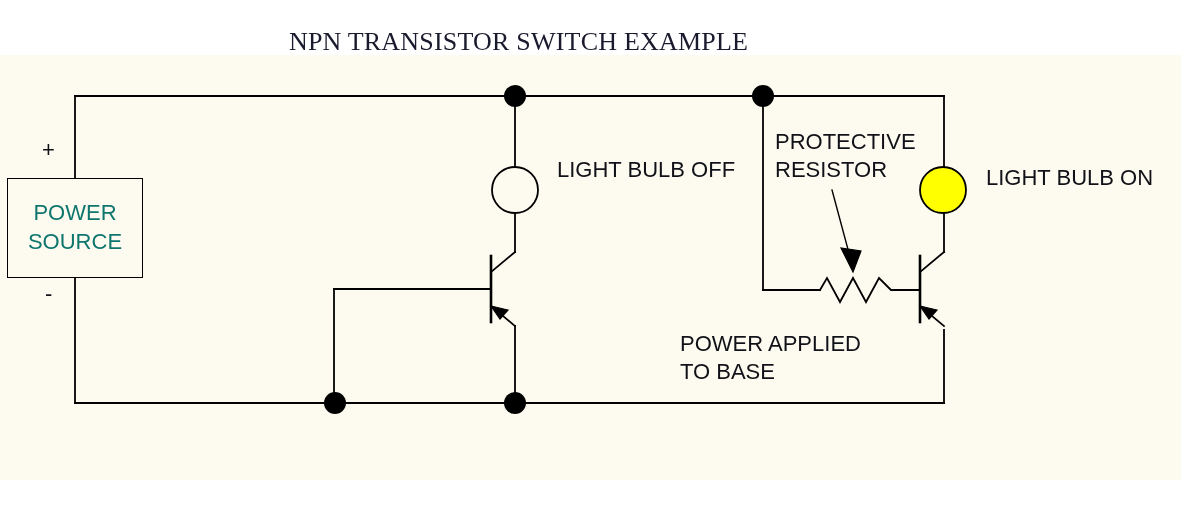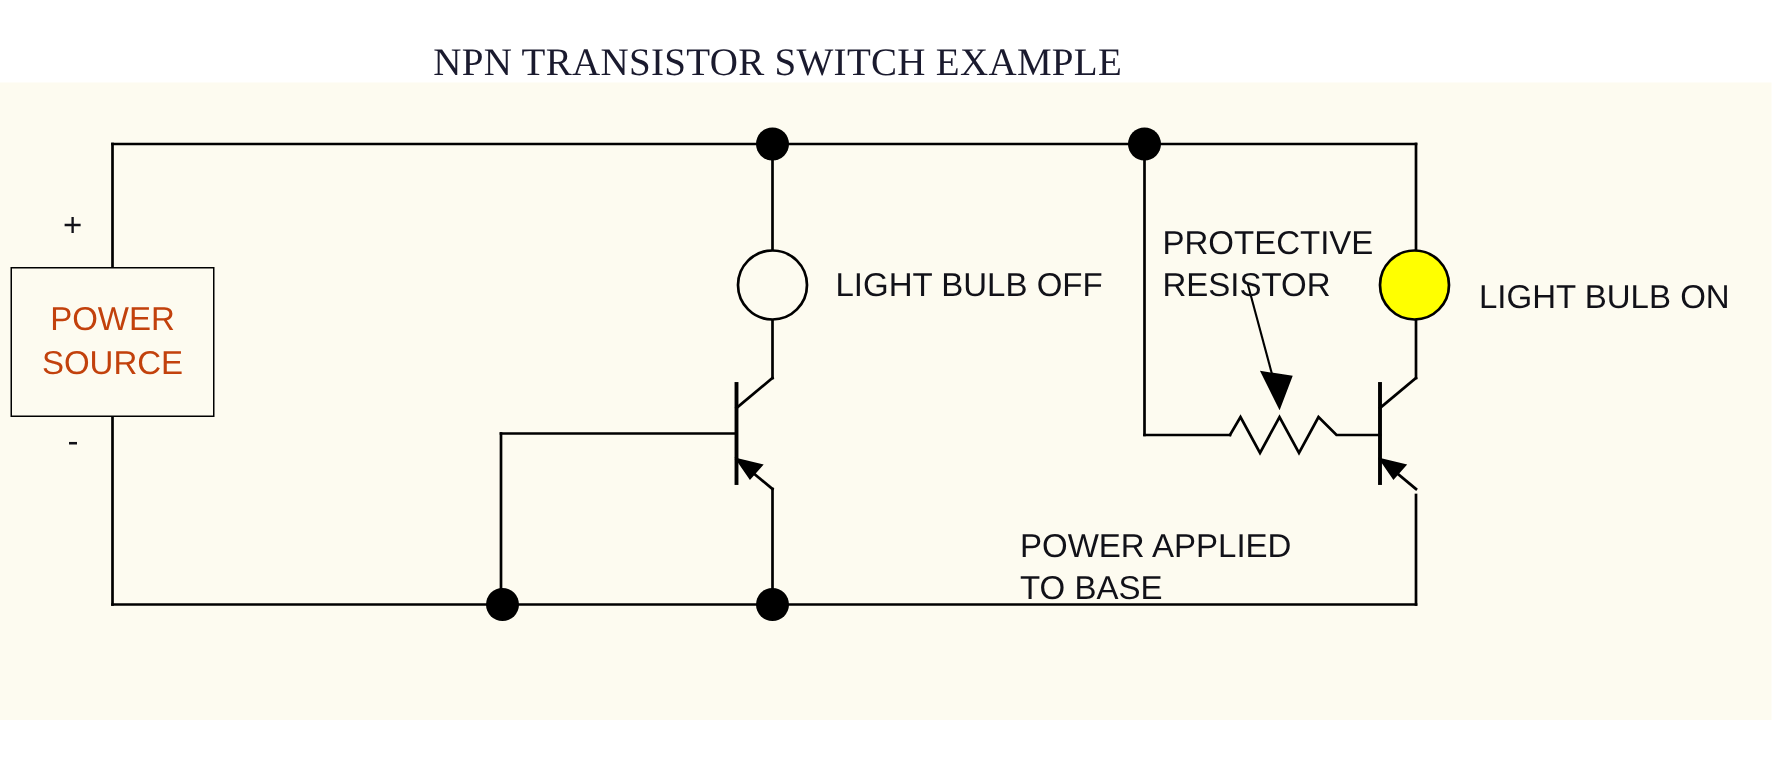--- a/index.html
+++ b/index.html
@@ -43,21 +43,20 @@
     width: 1189px;
     height: 512px;
   }
   .lbl {
     position: absolute;
     font-family: "Liberation Sans", sans-serif;
     font-size: 22px;
     color: #111118;
     white-space: pre;
     line-height: 28px;
-    margin-top: 20px;
   }
   #lbl-power-not      { left: 252px; top: 206px; }
   #lbl-bulb-off       { left: 557px; top: 156px; }
   #lbl-protective     { left: 775px; top: 128px; }
   #lbl-bulb-on        { left: 986px; top: 164px; }
   #lbl-power-applied  { left: 680px; top: 330px; }
   #lbl-plus  { position:absolute; left: 42px; top: 137px; font-size: 22px; font-family:"Liberation Sans", sans-serif; color:#111118; }
   #lbl-minus { position:absolute; left: 45px; top: 281px; font-size: 22px; font-family:"Liberation Sans", sans-serif; color:#111118; }
   #power-source-box {
     position: absolute;
@@ -71,21 +70,21 @@
   }
   #lbl-power-source {
     position: absolute;
     left: 7px;
     top: 198px;
     width: 136px;
     text-align: center;
     font-family: "Liberation Sans", sans-serif;
     font-size: 22px;
     line-height: 29px;
-    color: #c2410c;
+    color: #0f766e;
     white-space: pre;
   }
 </style>
 </head>
 <body>
 
 <div id="stage">
 
   <div id="canvas-bg"></div>
 

